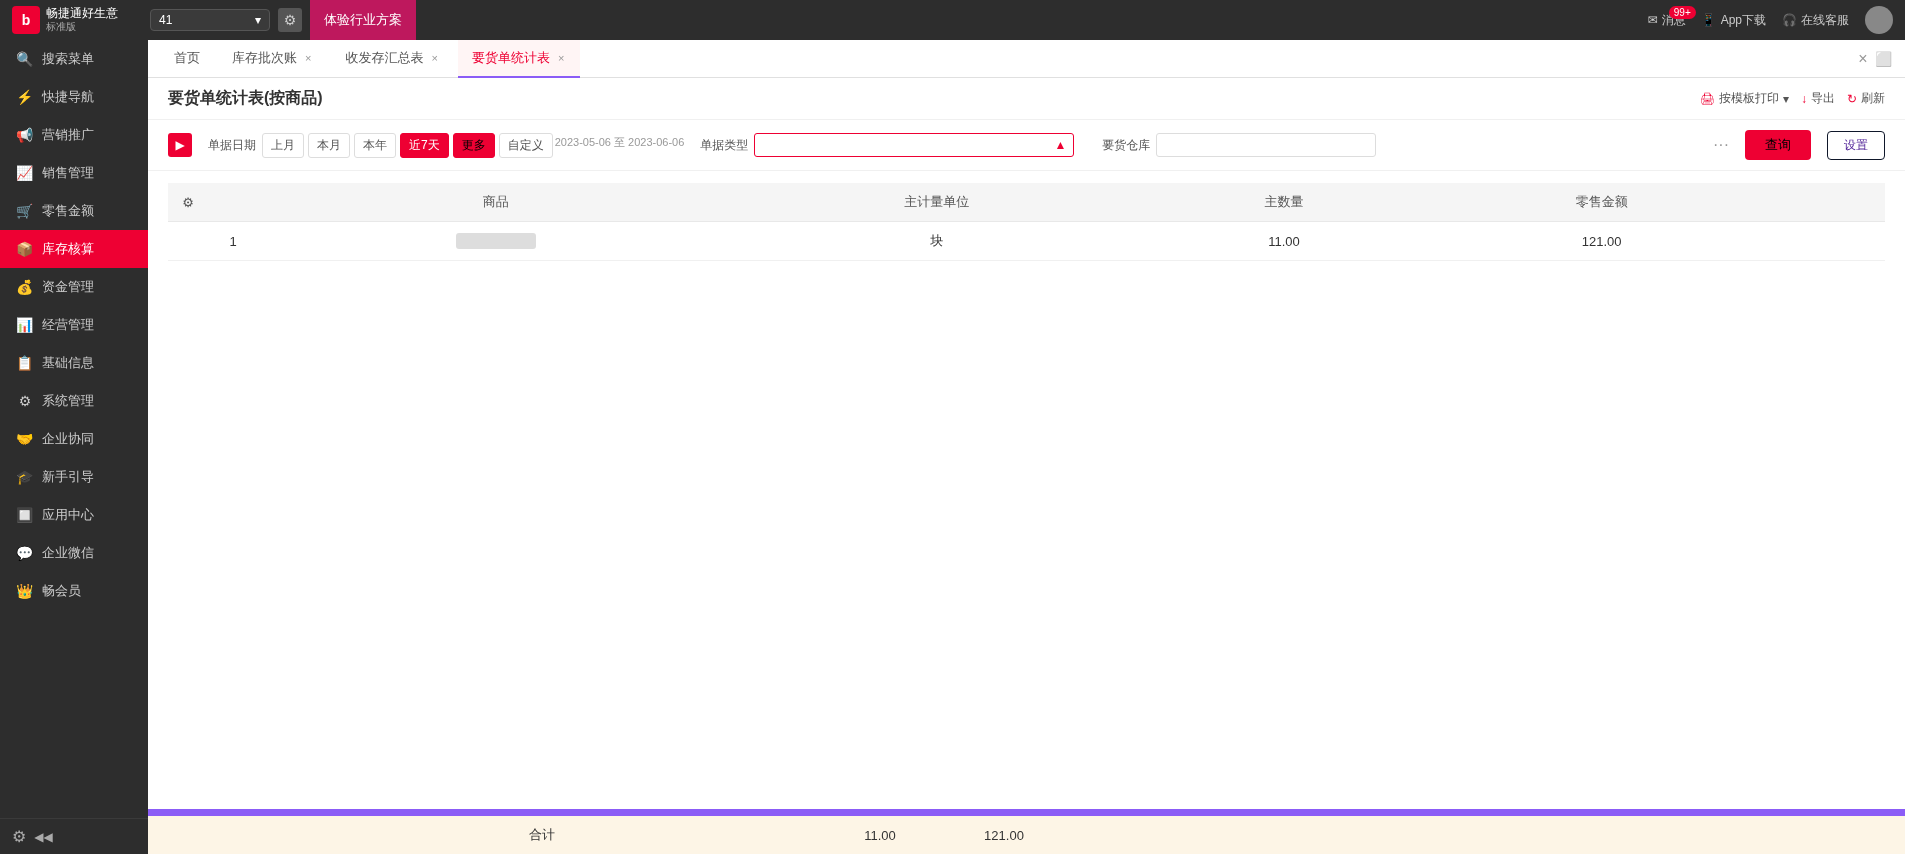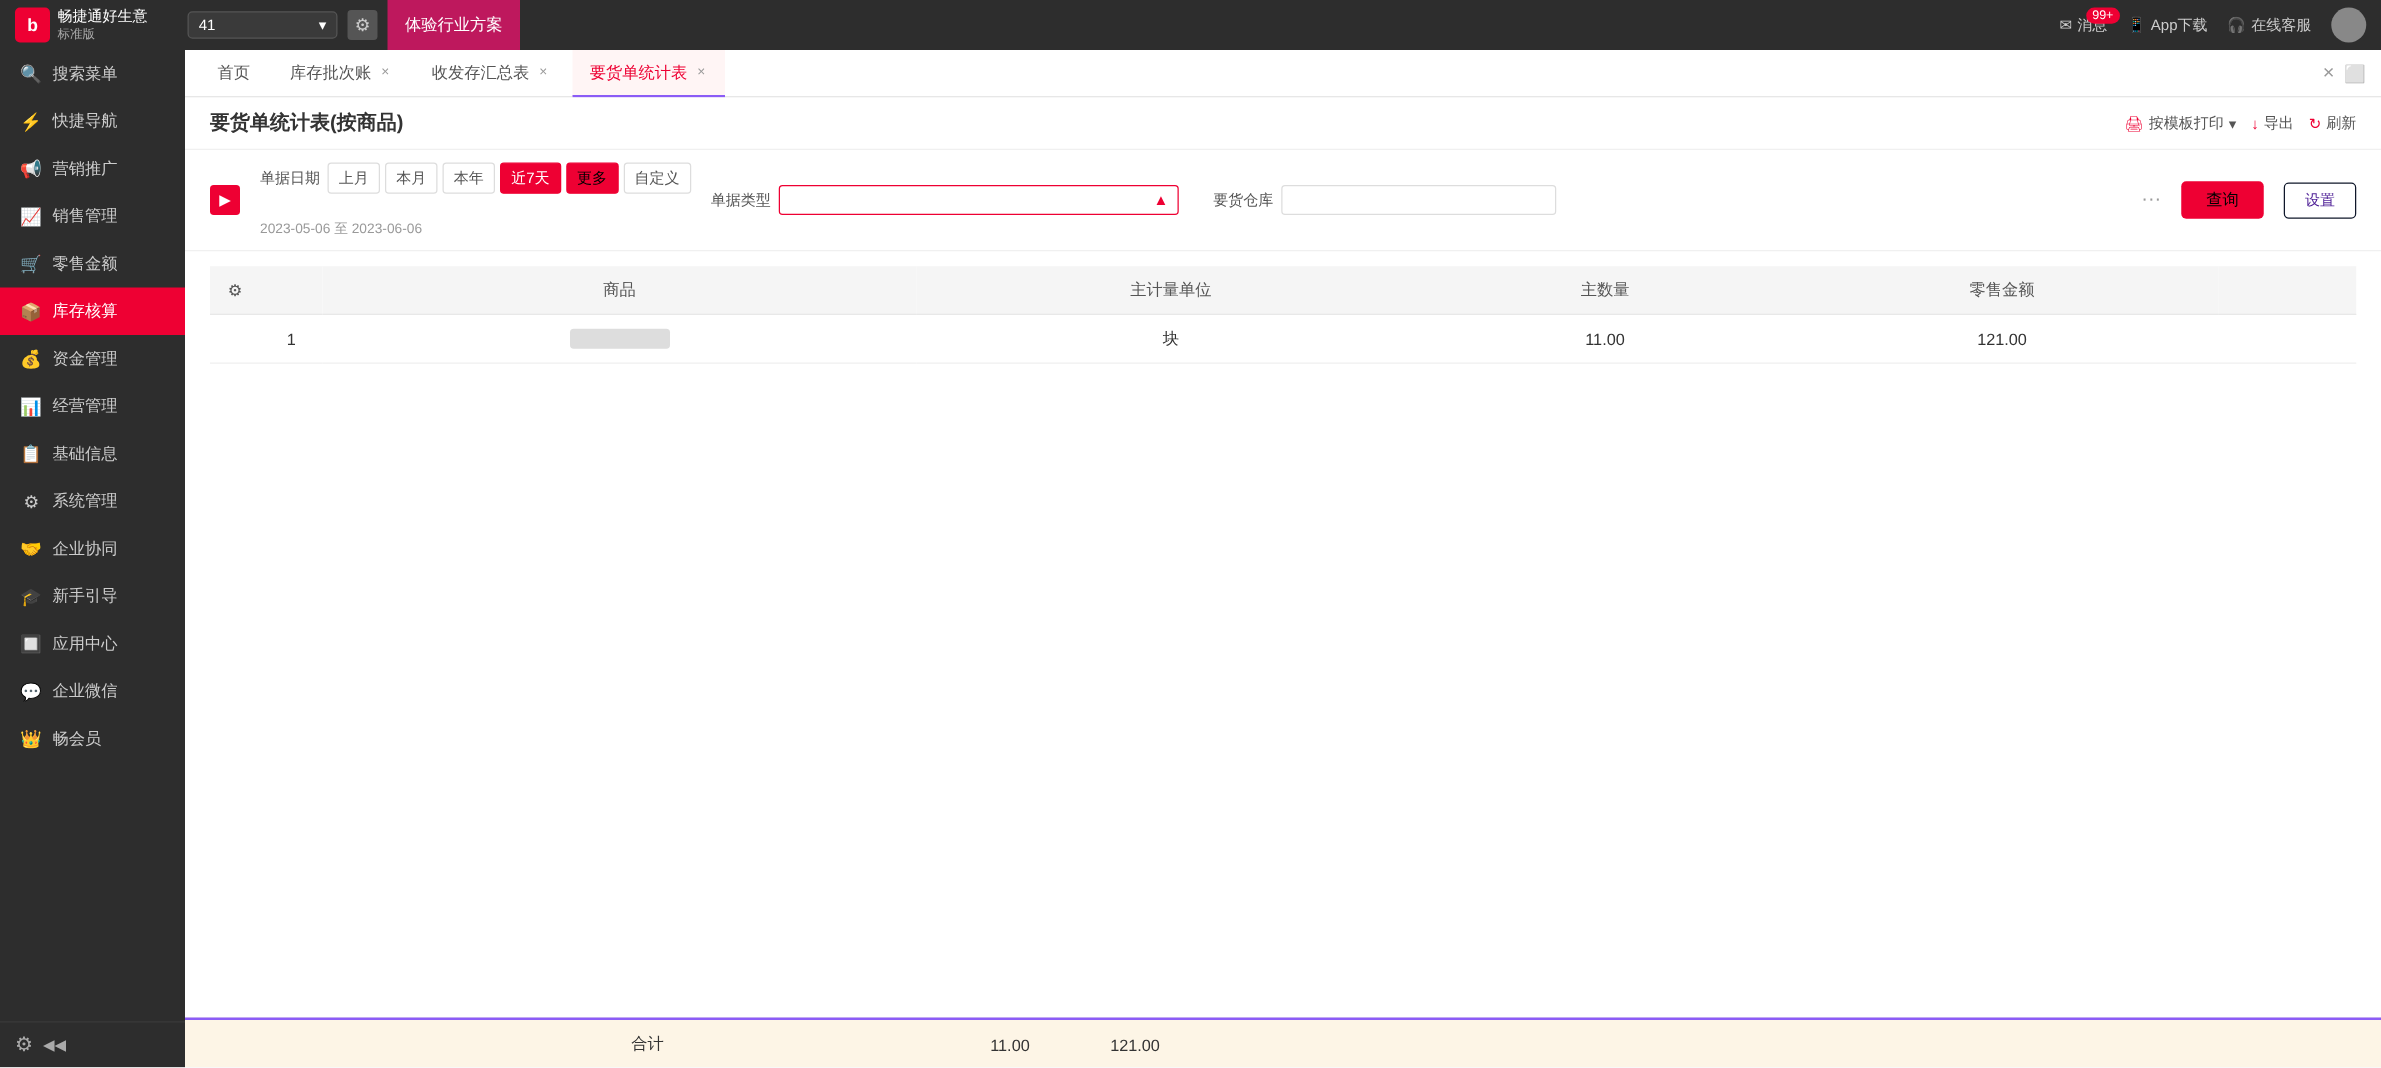--- a/index.html
+++ b/index.html
@@ -294,22 +294,22 @@
       color: #fff;
       border-color: #e03;
     }
     .date-range {
       font-size: 11px;
       color: #999;
       margin-top: 2px;
     }
     .filter-date-group {
       display: flex;
-      flex-direction: column;
-      gap: 18px;
+      flex-direction: row;
+      gap: 2px;
     }
 
     .filter-type-group {
       display: flex;
       align-items: center;
       gap: 6px;
     }
     .filter-select-wrapper {
       position: relative;
       display: flex;
@@ -432,26 +432,27 @@
     }
     .settings-col {
       width: 40px;
     }
     .col-num { width: 50px; }
 
     
     .table-footer {
       background: #fdf5e6;
       display: flex;
-      align-items: flex-end;
+      align-items: center;
       padding: 10px 20px;
       font-size: 13px;
       color: #333;
-      border-top: 2px solid #8b5cf6;
+      border-top: 7px solid #8b5cf6;
       margin-top: auto;
+      gap: 24px;
     }
     .total-label { width: 280px; text-align: center; }
     .total-val { width: 100px; text-align: center; }
   </style>
 </head>
 <body>
 
 <div class="top-header">
   <div class="logo-area">
     <div class="logo-icon">b</div>

